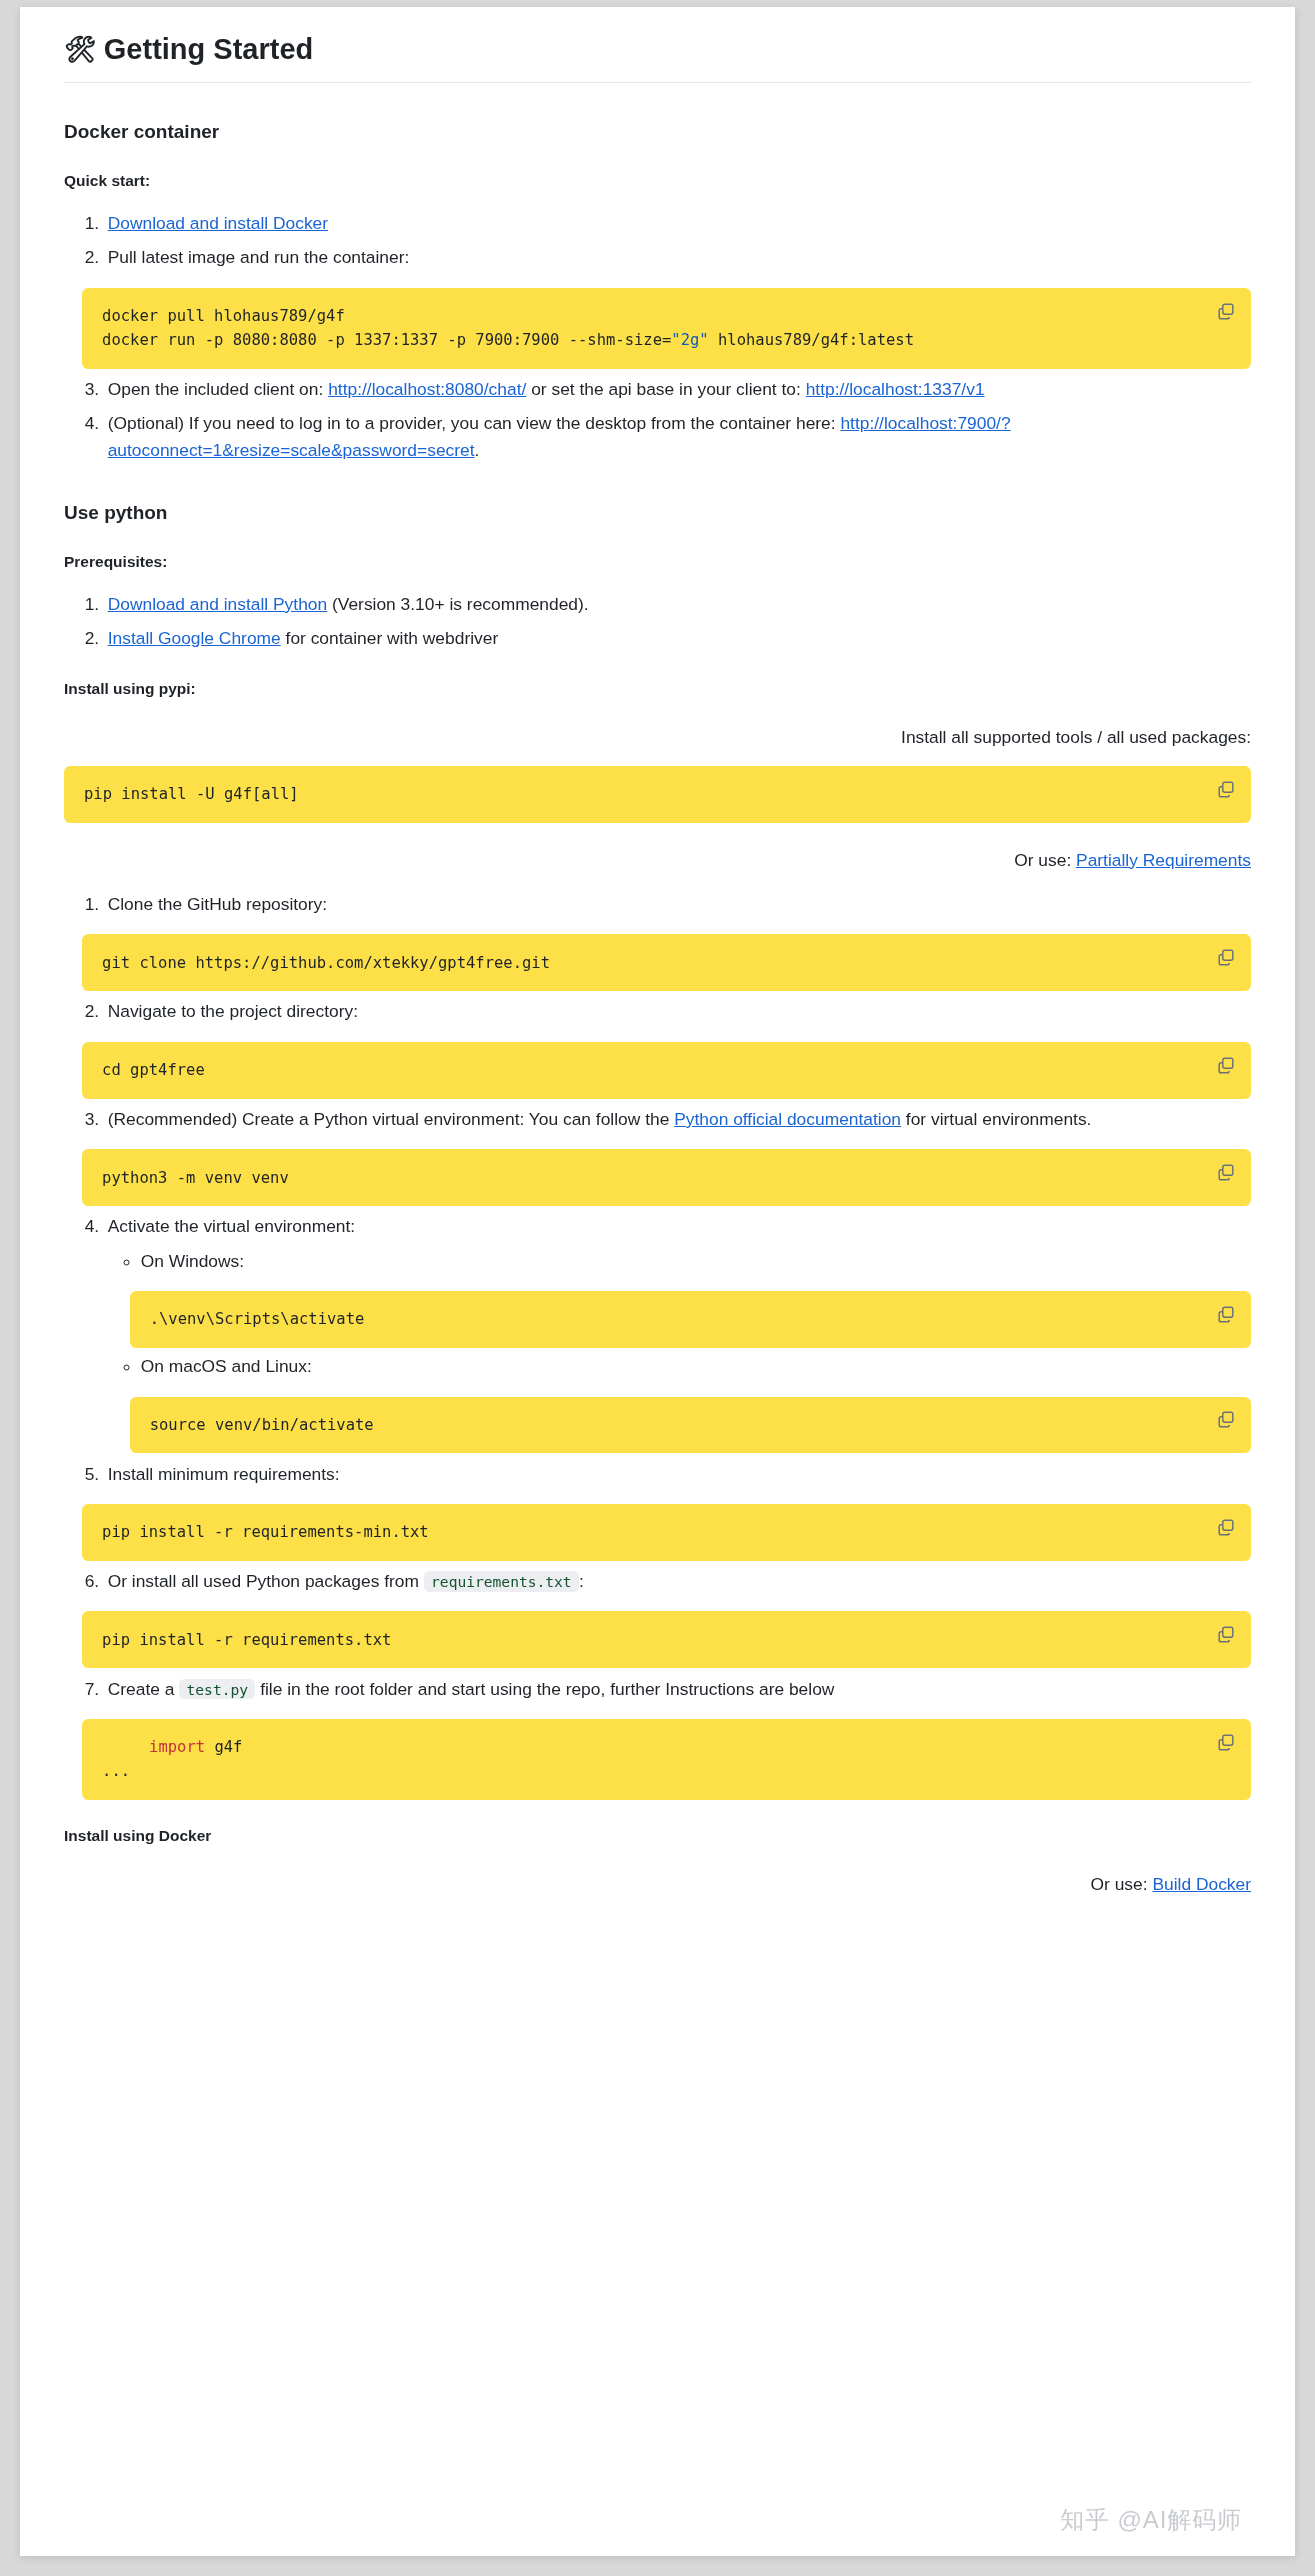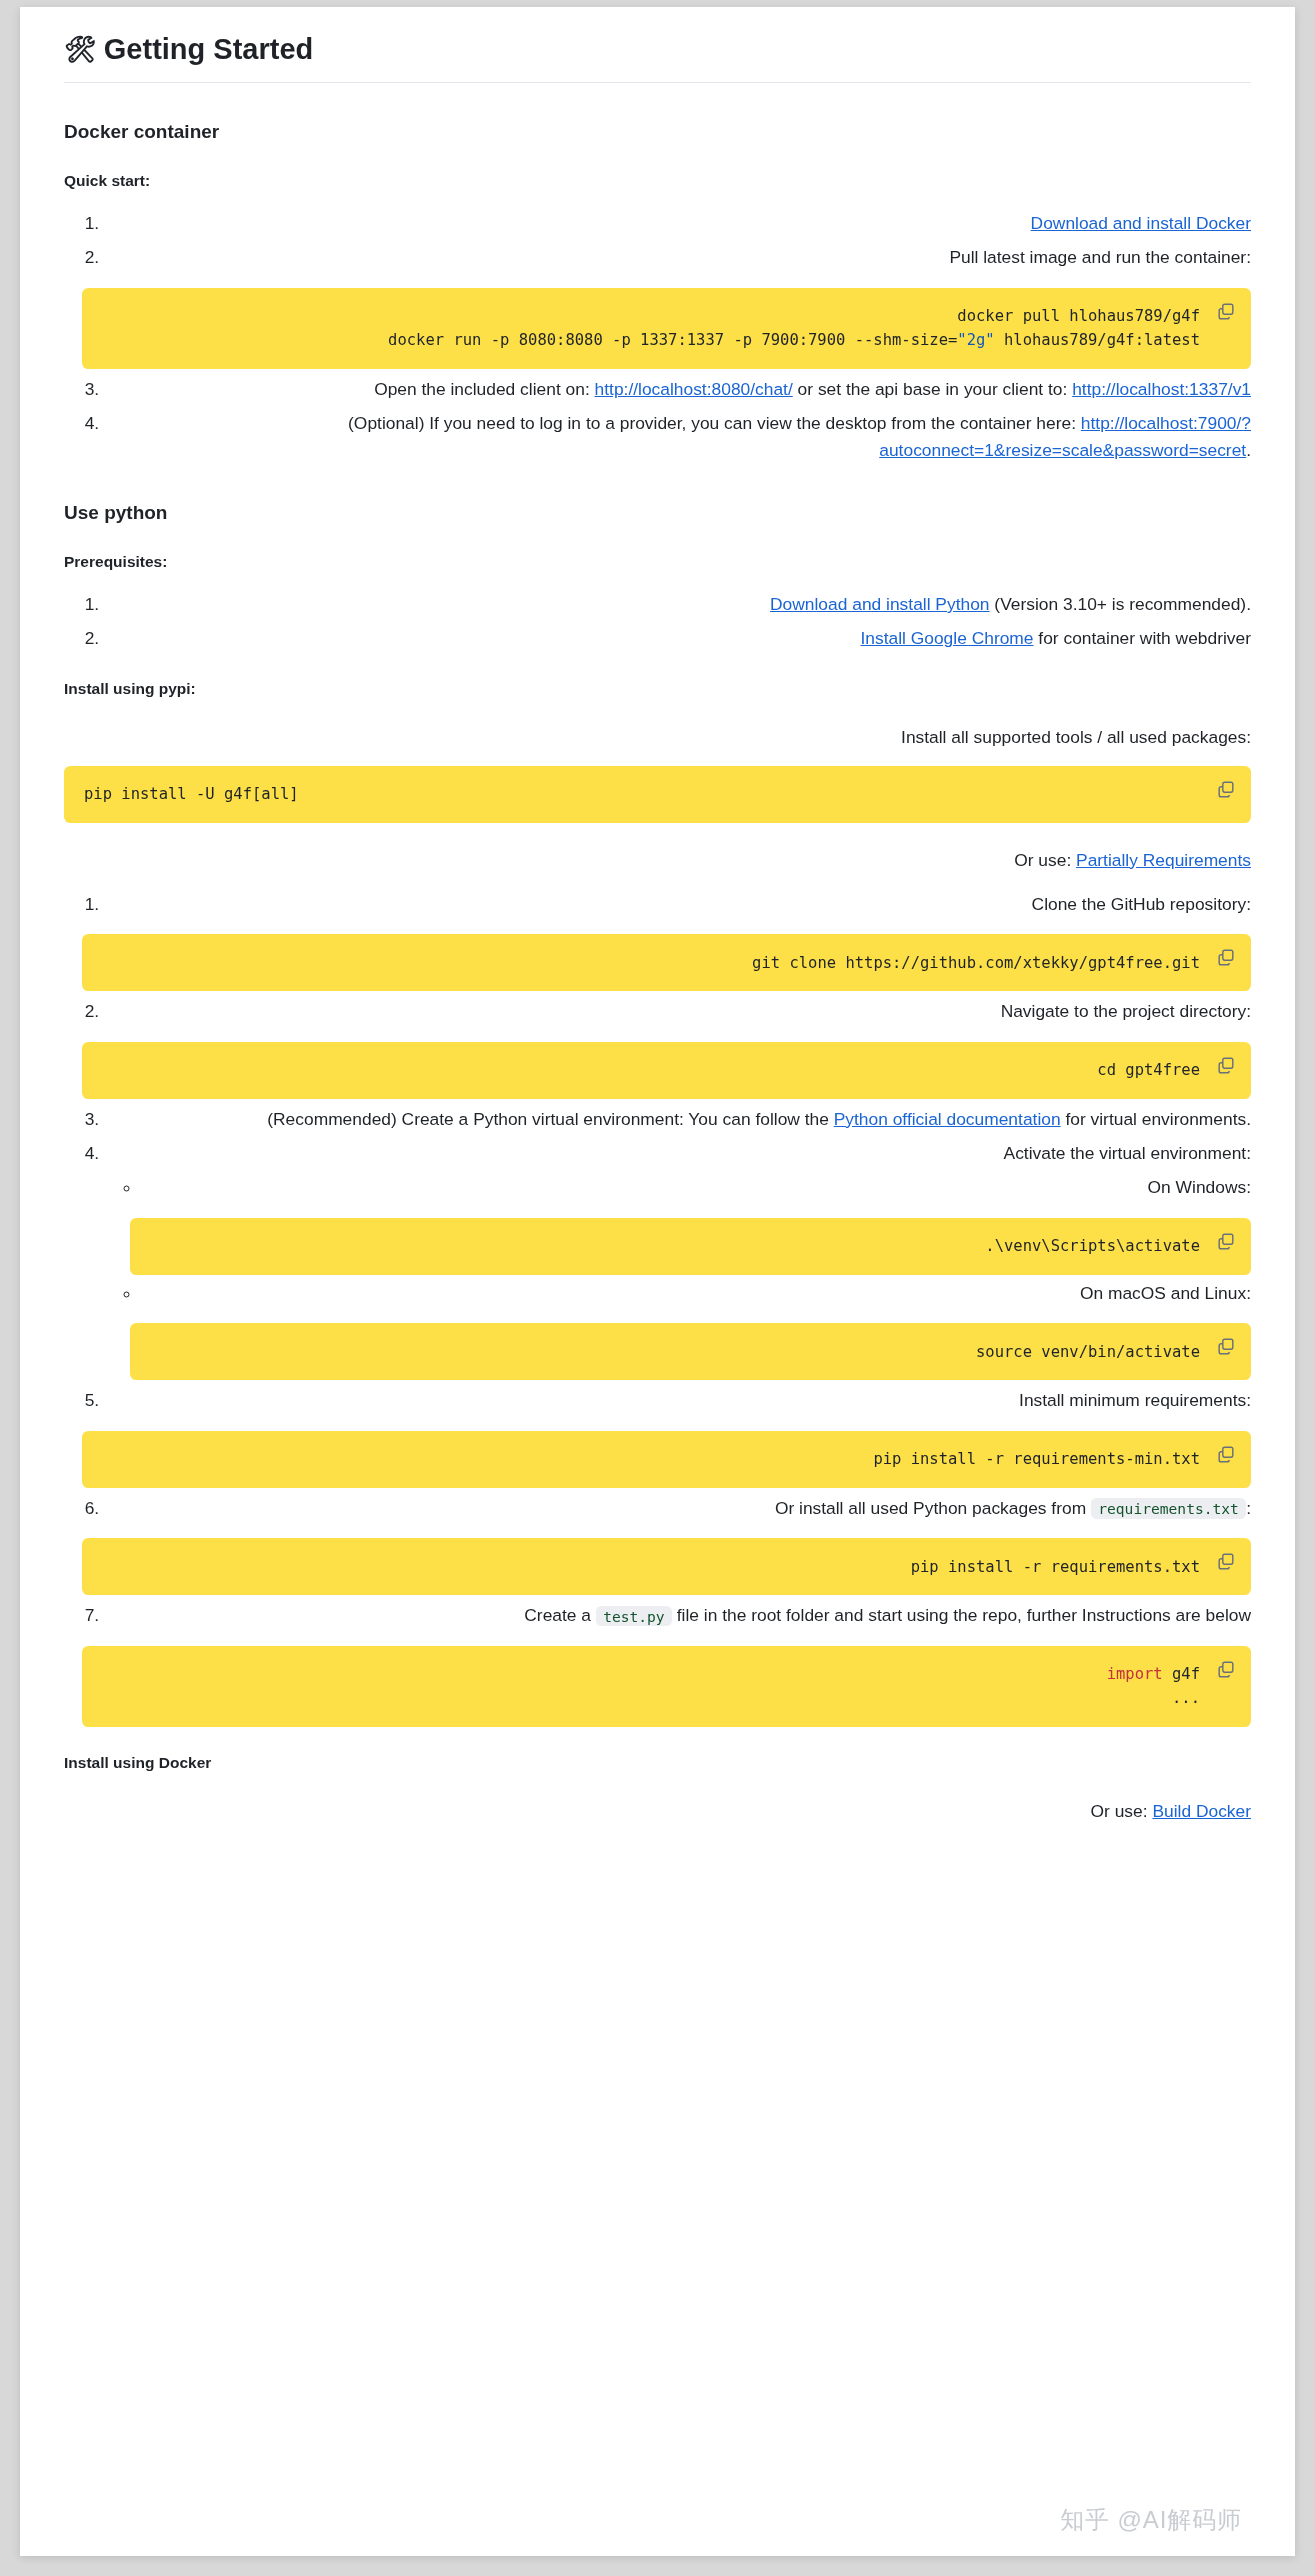--- a/index.html
+++ b/index.html
@@ -59,21 +59,20 @@
     margin: 24px 0 0 0;
     line-height: 1.5;
     text-align: right;
   }
   ol.list {
     margin: 18px 0 0 0;
     padding-left: 40px;
     font-size: 17.4px;
     color: #1f2328;
     line-height: 1.55;
-    text-align: right;
   }
   ol.list > li { margin-bottom: 7.3px; padding-left: 3.7px; }
   ul.sublist {
     list-style-type: circle;
     margin: 7.3px 0 0 0;
     padding-left: 33px;
     font-size: 17.4px;
     color: #1f2328;
     line-height: 1.55;
   }
@@ -234,20 +233,29 @@
           <span class="copy-btn">
             <svg width="20" height="20" viewBox="0 0 22 22" fill="none" xmlns="http://www.w3.org/2000/svg">
               <rect x="7.5" y="3.5" width="11" height="11" rx="2" stroke="#6a7079" stroke-width="1.6"></rect>
               <path d="M14.5 17.5a2 2 0 0 1-2 2h-7a2 2 0 0 1-2-2v-7a2 2 0 0 1 2-2h2" stroke="#6a7079" stroke-width="1.6" fill="none"></path>
             </svg>
           </span>
         </div>
       </li>
       <li>
         <span>(Recommended) Create a Python virtual environment: You can follow the </span><a class="lnk" href="#">Python official documentation</a><span> for virtual environments.</span>
+        <div class="codeblock">
+          <pre>python3 -m venv venv</pre>
+          <span class="copy-btn">
+            <svg width="20" height="20" viewBox="0 0 22 22" fill="none" xmlns="http://www.w3.org/2000/svg">
+              <rect x="7.5" y="3.5" width="11" height="11" rx="2" stroke="#6a7079" stroke-width="1.6"></rect>
+              <path d="M14.5 17.5a2 2 0 0 1-2 2h-7a2 2 0 0 1-2-2v-7a2 2 0 0 1 2-2h2" stroke="#6a7079" stroke-width="1.6" fill="none"></path>
+            </svg>
+          </span>
+        </div>
       </li>
       <li>
         <span>Activate the virtual environment:</span>
         <ul class="sublist">
           <li>
             <span>On Windows:</span>
             <div class="codeblock">
               <pre>.\venv\Scripts\activate</pre>
               <span class="copy-btn">
                 <svg width="20" height="20" viewBox="0 0 22 22" fill="none" xmlns="http://www.w3.org/2000/svg">

